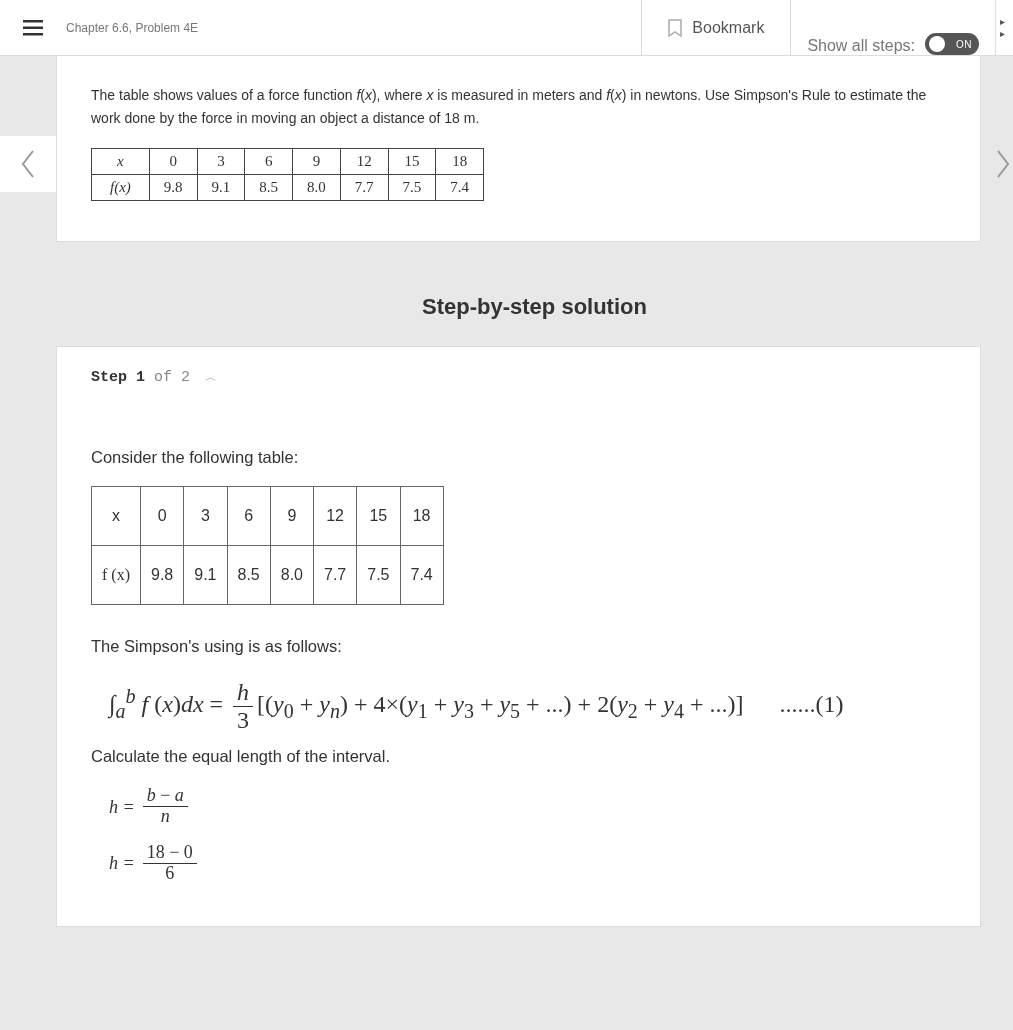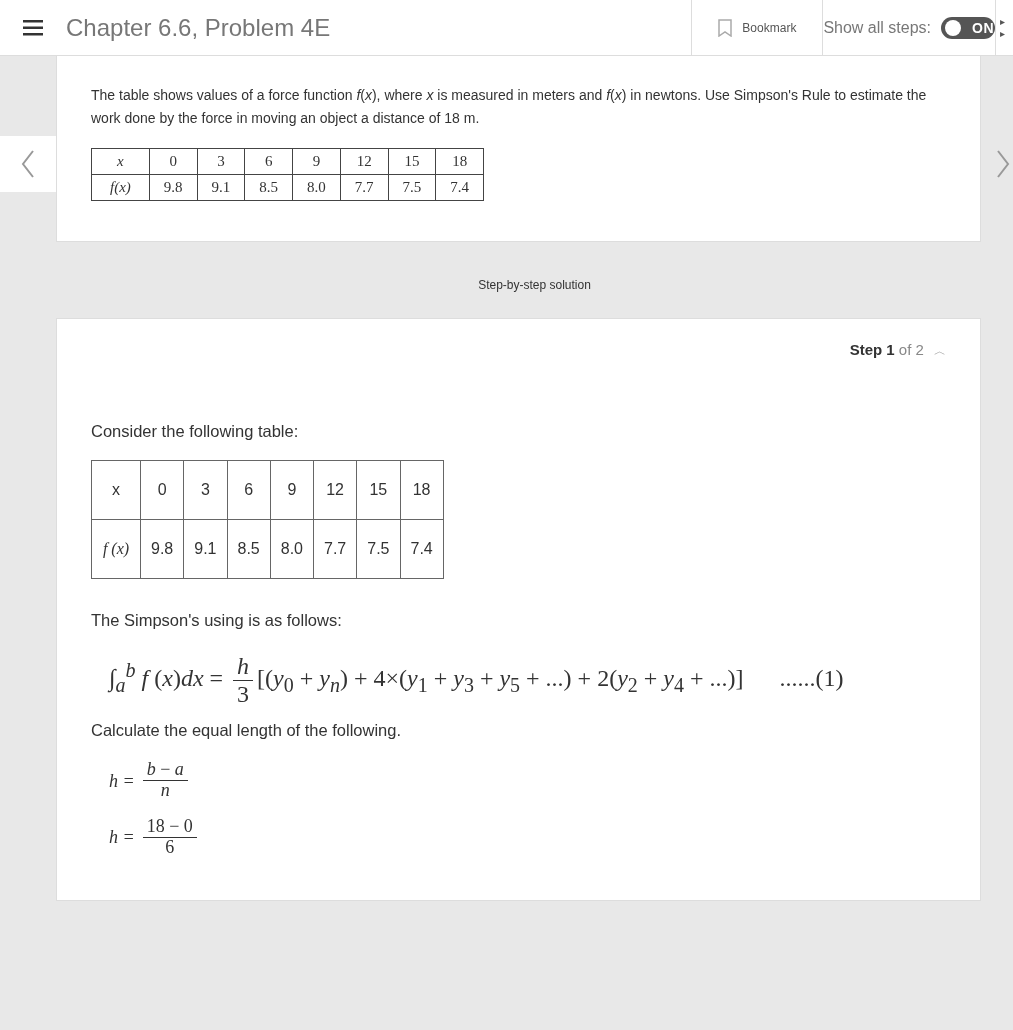--- a/index.html
+++ b/index.html
@@ -1,37 +1,37 @@
 <!DOCTYPE html>
 <html><head>
 <meta charset="utf-8">
 <style>
   * { box-sizing: border-box; margin: 0; padding: 0; }
   body { font-family: "Helvetica Neue", Arial, sans-serif; background: #e8e8e8; width: 1013px; height: 1030px; overflow: hidden; }
   .top-bar { display: flex; align-items: center; background: #fff; border-bottom: 1px solid #ddd; height: 56px; padding-left: 10px; }
   .menu-btn { width: 46px; display: flex; align-items: center; justify-content: center; color: #444; cursor: pointer; }
-  .title { font-size: 24px; color: #777; padding-left: 10px; flex: 1; }
-  .bookmark-sect { display: flex; align-items: center; border-left: 1px solid #ddd; height: 100%; padding: 0 26px; color: #555; font-size: 12px; cursor: pointer; justify-content: flex-end; }
+  .title { font-size: 12px; color: #777; padding-left: 10px; flex: 1; }
+  .bookmark-sect { display: flex; align-items: center; border-left: 1px solid #ddd; height: 100%; padding: 0 26px; color: #555; font-size: 16px; cursor: pointer; justify-content: flex-end; }
   .bookmark-sect svg { margin-right: 10px; }
-  .steps-sect { display: flex; align-items: center; border-left: 1px solid #ddd; height: 100%; padding: 0 0; color: #777; font-size: 16px; }
+  .steps-sect { display: flex; align-items: flex-end; border-left: 1px solid #ddd; height: 100%; padding: 0 16px; color: #777; font-size: 16px; }
   .toggle { width: 54px; height: 22px; background: #555; border-radius: 11px; margin-left: 10px; position: relative; cursor: pointer; display: flex; align-items: center; }
   .toggle .knob { width: 16px; height: 16px; background: #fff; border-radius: 50%; position: absolute; left: 4px; }
-  .toggle .lbl { color: #fff; font-size: 14px; font-weight: bold; position: absolute; right: 1px; letter-spacing: 0.5px; }
+  .toggle .lbl { color: #fff; font-size: 10px; font-weight: normal; position: absolute; right: 7px; letter-spacing: 0.5px; }
   .right-edge { width: 18px; border-left: 1px solid #ddd; height: 100%; display: flex; flex-direction: column; justify-content: center; color: #555; font-size: 10px; padding-left: 4px; line-height: 1; }
   .page-wrap { position: relative; padding: 0 0 0 56px; }
   .nav-prev { position: absolute; left: 0; top: 80px; width: 56px; height: 56px; display: flex; align-items: center; justify-content: center; cursor: pointer; color: #888; background: #fff; }
   .nav-next { position: absolute; right: -2px; top: 80px; width: 24px; height: 56px; display: flex; align-items: center; justify-content: center; cursor: pointer; color: #888; }
   .card { background: #fff; border: 1px solid #ddd; border-top: none; padding: 28px 34px 40px 34px; margin-right: 32px; }
   .problem-text { font-size: 14px; color: #333; line-height: 1.65; }
   .data-table { border-collapse: collapse; margin-top: 18px; font-size: 15px; font-family: "Times New Roman", serif; color: #333; }
   .data-table td { border: 1px solid #444; padding: 4px 14px; text-align: center; }
   .data-table td:first-child { padding: 4px 18px; font-style: italic; }
-  .section-title { text-align: center; font-size: 12px; font-weight: normal; color: #333; padding: 36px 0 26px 0; }
+  .section-title { text-align: center; font-size: 22px; font-weight: bold; color: #333; padding: 36px 0 26px 0; margin-top: 16px; }
   .step-card { background: #fff; border: 1px solid #ddd; padding: 0 34px 34px 34px; margin-right: 32px; }
-  .step-header { text-align: right; padding: 22px 0 40px 0; font-size: 15px; color: #333; }
+  .step-header { text-align: left; padding: 22px 0 40px 0; font-size: 15px; color: #333; font-family: Liberation Mono, monospace; }
   .step-header b { color: #333; }
   .step-header .of { color: #888; }
   .step-header .caret { color: #999; margin-left: 6px; font-size: 12px; }
   .step-body { font-size: 16.5px; color: #333; line-height: 1.9; margin-top: 16px; }
   .step-body p { margin-bottom: 6px; }
   .inner-table { border-collapse: collapse; margin: 12px 0 26px 0; font-size: 16px; color: #333; }
   .inner-table td { border: 1px solid #666; padding: 14px 10px; text-align: center; min-width: 30px; }
   .inner-table tr:first-child td:first-child { padding: 14px 20px; }
   .formula { font-family: "Times New Roman", serif; font-size: 24px; padding: 8px 0 8px 18px; }
   .formula2 { font-family: "Times New Roman", serif; font-size: 18px; padding: 8px 0 8px 18px; display: flex; align-items: center; }
@@ -129,40 +129,40 @@
           <td>x</td>
               <td>0</td>
               <td>3</td>
               <td>6</td>
               <td>9</td>
               <td>12</td>
               <td>15</td>
               <td>18</td>
         </tr>
         <tr>
-          <td style="font-family:'Times New Roman',serif;font-style:italic">f (x)</td>
+          <td style="font-family:'Times New Roman',serif;">f (x)</td>
               <td>9.8</td>
               <td>9.1</td>
               <td>8.5</td>
               <td>8.0</td>
               <td>7.7</td>
               <td>7.5</td>
               <td>7.4</td>
         </tr>
       </tbody>
         </table>
 
       <p>The Simpson's using is as follows:</p>
 
       <div class="formula">∫<sub><i>a</i></sub><sup><i>b</i></sup> <i>f</i> (<i>x</i>)<i>dx</i> = <span class="frac">
             <span class="num"><i>h</i></span>
             <span class="den">3</span>
           </span>[(<i>y</i><sub>0</sub> + <i>y<sub>n</sub></i>) + 4×(<i>y</i><sub>1</sub> + <i>y</i><sub>3</sub> + <i>y</i><sub>5</sub> + ...) + 2(<i>y</i><sub>2</sub> + <i>y</i><sub>4</sub> + ...)] &nbsp;&nbsp;&nbsp;&nbsp; ......(1)</div>
 
-      <p>Calculate the equal length of the following.</p>
+      <p>Calculate the equal length of the interval.</p>
 
       <div class="formula2">
         <span class="ital" style="margin-right:4px">h =</span>
         <span class="frac">
           <span class="num"><i>b</i> − <i>a</i></span>
           <span class="den"><i>n</i></span>
         </span>
       </div>
 
 

